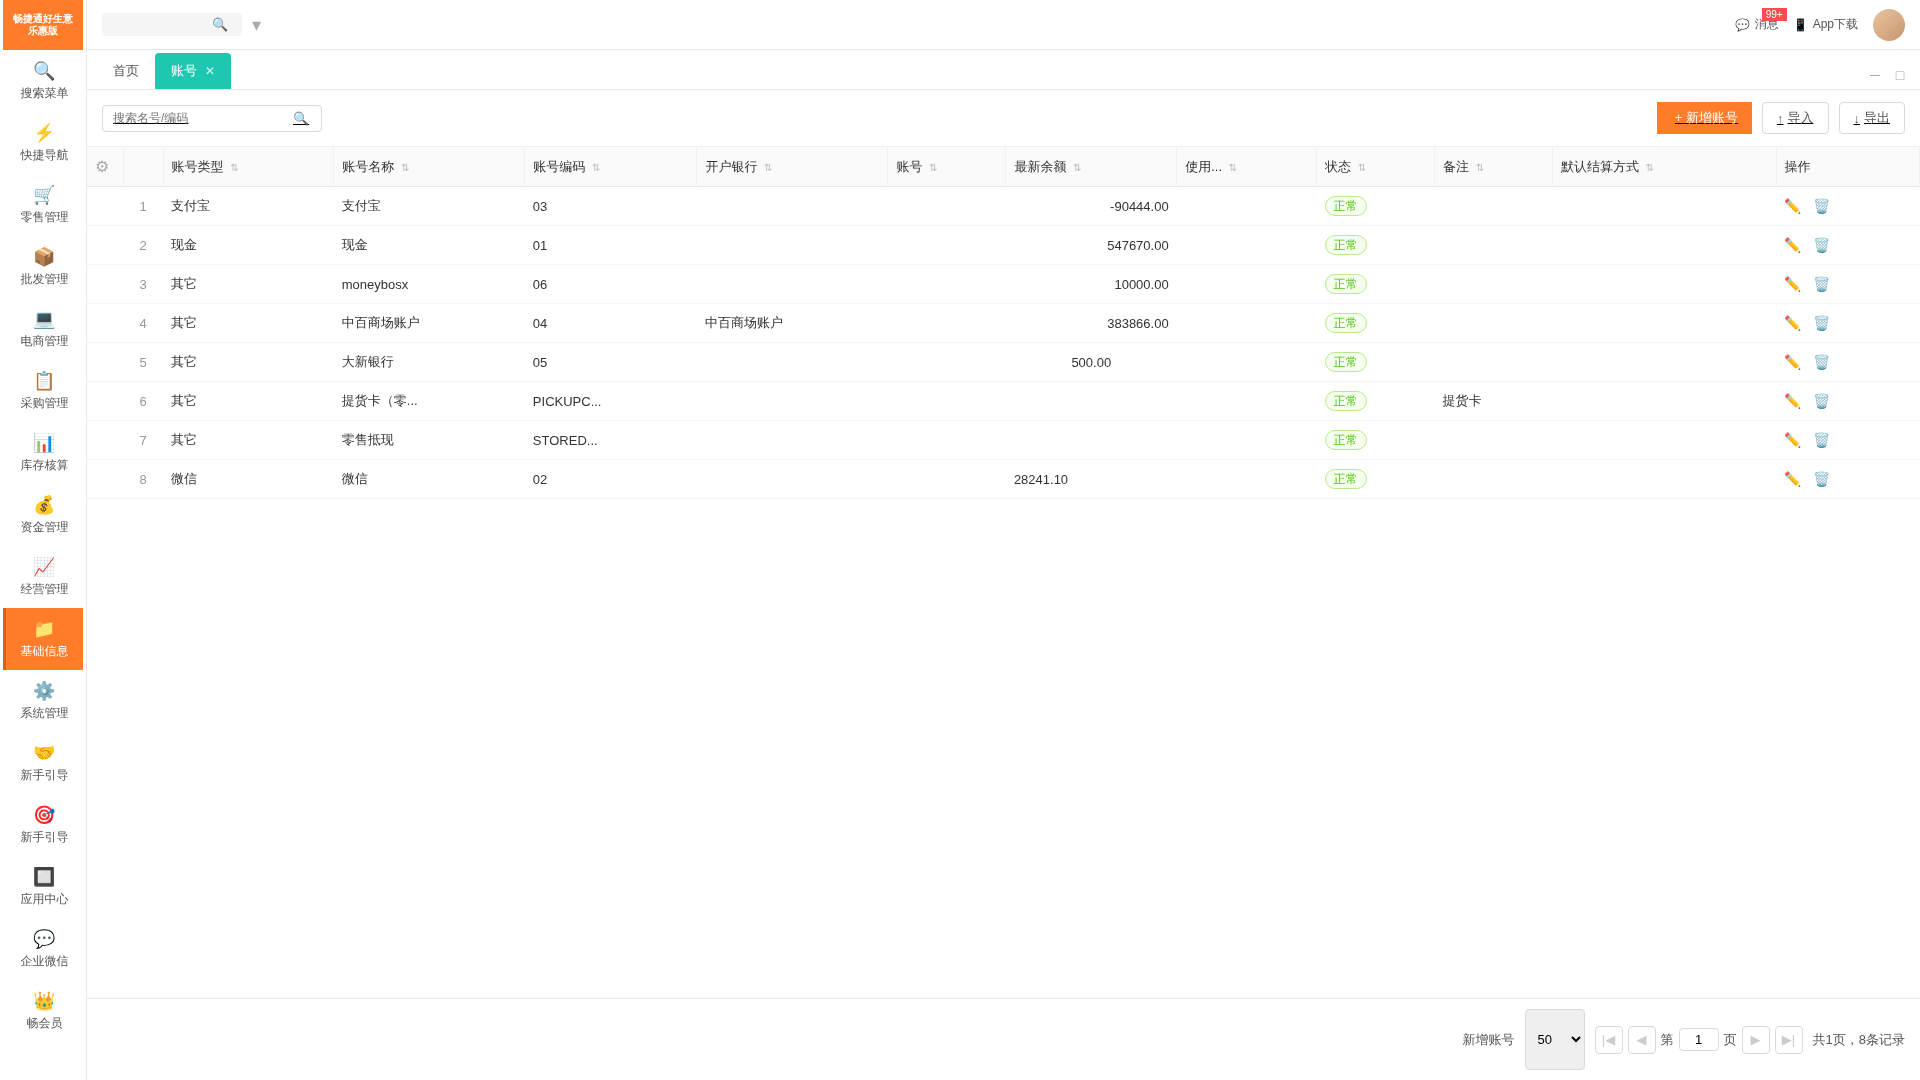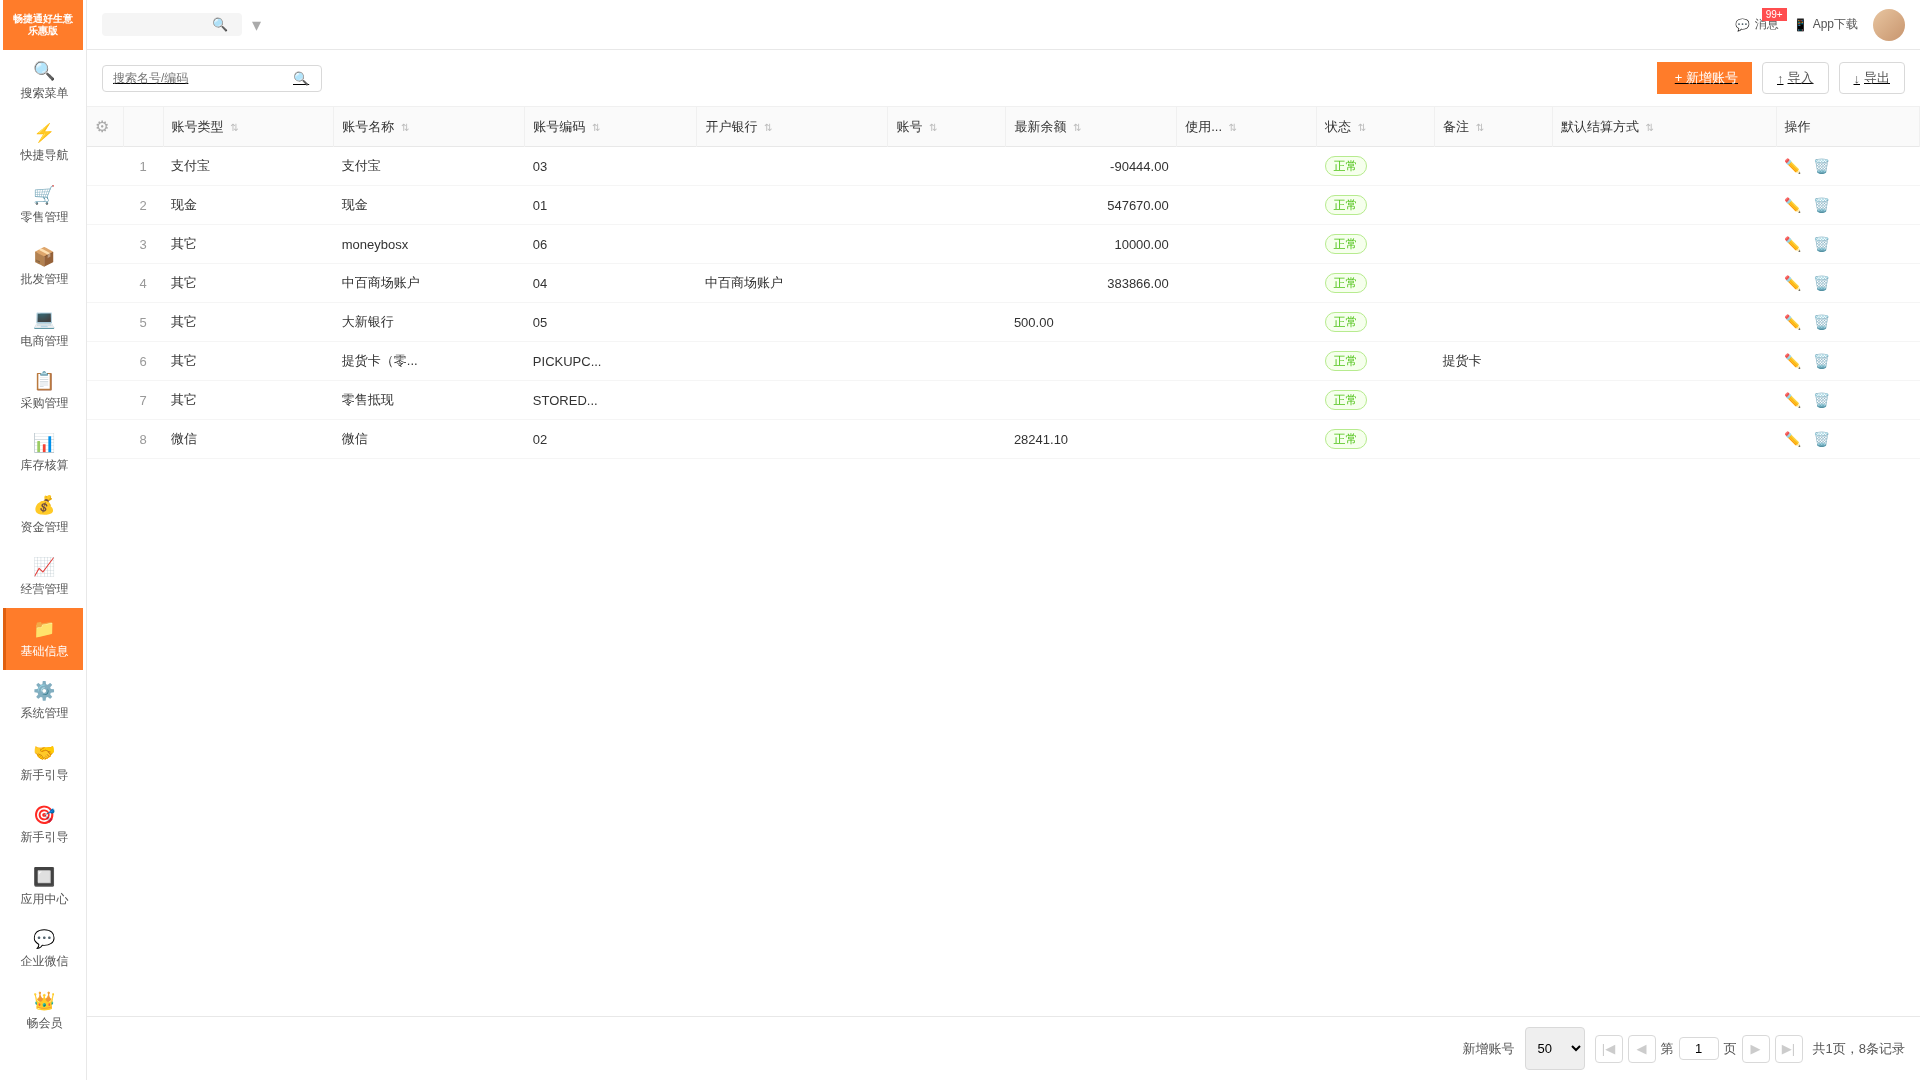--- a/index.html
+++ b/index.html
@@ -288,21 +288,21 @@
       justify-content: flex-end;
       border-top: 1px solid #e8e8e8;
       font-size: 13px;
       color: #555;
       gap: 10px;
       flex-shrink: 0;
     }
     .page-size-select {
       border: 1px solid #d9d9d9;
       border-radius: 4px;
-      padding: 12px 8px;
+      padding: 21px 8px;
       font-size: 13px;
       outline: none;
     }
     .pagination {
       display: flex;
       align-items: center;
       gap: 5px;
     }
     .page-btn {
       width: 28px;
@@ -422,20 +422,34 @@
         <span class="badge">99+</span>
       </div>
       <div class="msg-btn" style="position:relative;">
         <span>📱</span>
         <span>App下载</span>
       </div>
       <div class="avatar" style="background: linear-gradient(135deg, #e8c5a0, #c8956e);"></div>
     </div>
   </div>
 
+  <div class="tab-bar">
+    <div class="tab">
+      <span>首页</span>
+    </div>
+    <div class="tab active">
+      <span>账号</span>
+      <span class="tab-close">✕</span>
+    </div>
+
+    <div style="margin-left:auto;display:flex;gap:5px;align-items:center;padding-bottom:4px;">
+      <div class="win-btn">─</div>
+      <div class="win-btn">□</div>
+    </div>
+  </div>
 
   <div class="content-area">
 
     <div class="toolbar">
       <div class="search-box">
         <input type="text" style="color: rgb(170, 170, 170);" placeholder="搜索名号/编码">
         <span style="color:#aaa;">🔍</span>
       </div>
       <div class="toolbar-right">
         <button class="btn-primary">
@@ -556,21 +570,21 @@
     </td>
   </tr>
             <tr>
     <td></td>
     <td class="row-number">5</td>
     <td>其它</td>
     <td>大新银行</td>
     <td>05</td>
     <td></td>
     <td></td>
-    <td style="text-align:left;">500.00</td>
+    <td style="text-align:center;">500.00</td>
     <td></td>
     <td>
       <span class="status-badge">正常</span>
     </td>
     <td></td>
     <td></td>
     <td>
       <span class="action-btn" title="编辑">✏️</span>
       <span class="action-btn" title="删除">🗑️</span>
     </td>

